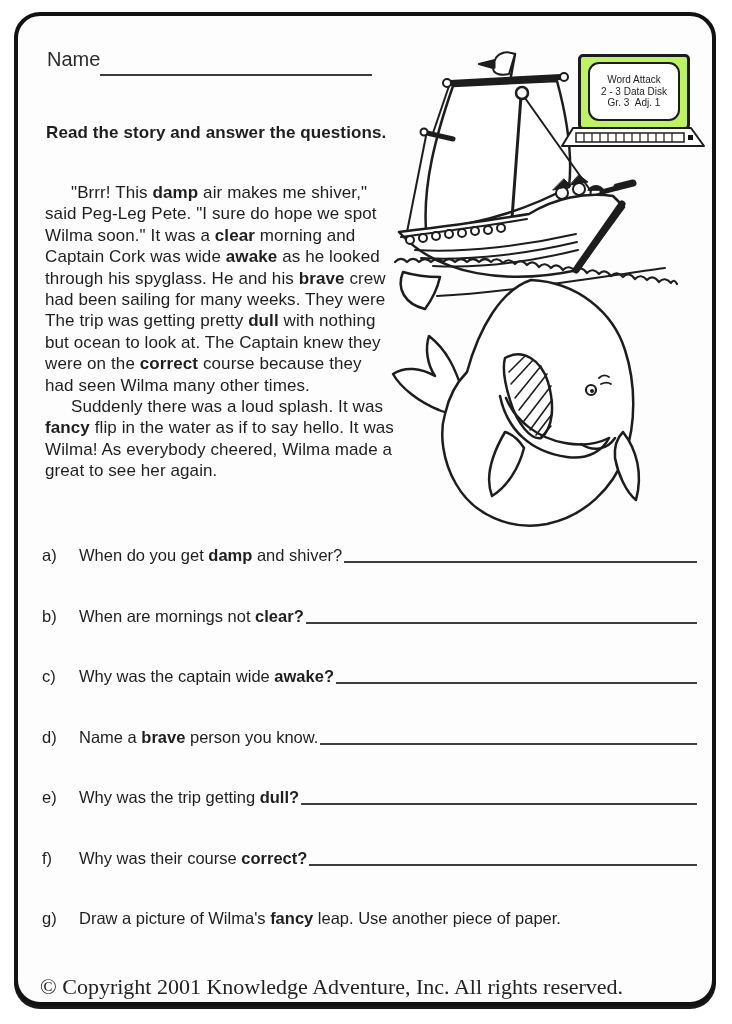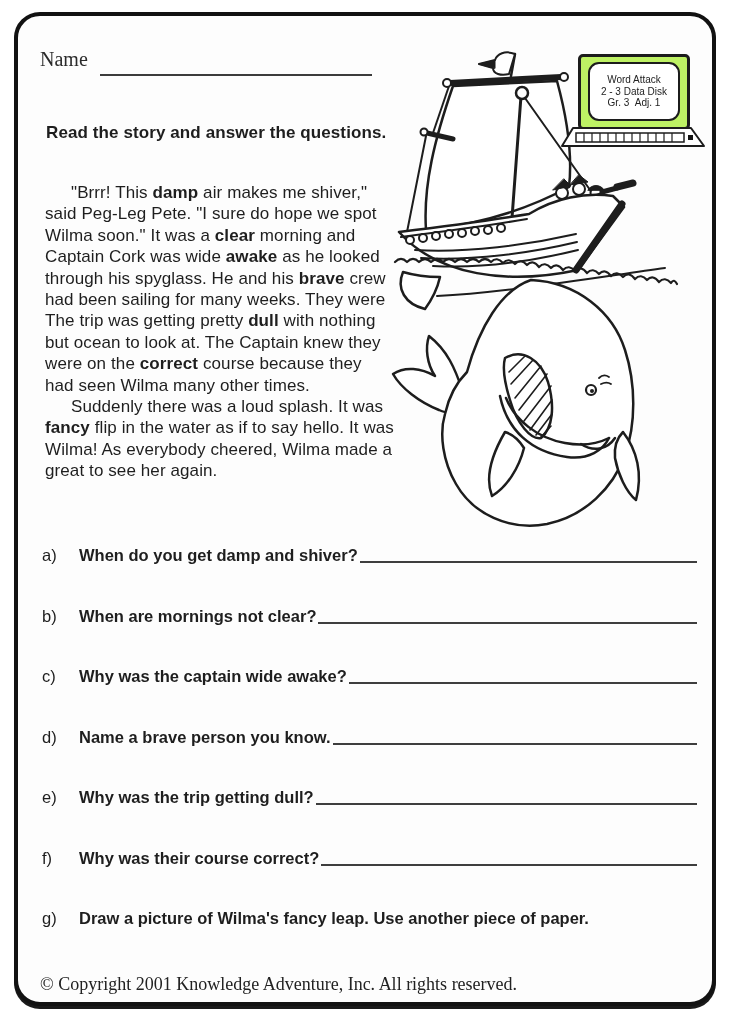--- a/index.html
+++ b/index.html
@@ -5,32 +5,32 @@
   html,body{margin:0;padding:0;}
   body{
     width:732px;height:1024px;position:relative;background:#ffffff;
     font-family:"Liberation Sans",sans-serif;color:#1e1e1e;overflow:hidden;
   }
   .sheet{
     position:absolute;left:14px;top:12px;width:694px;height:986px;
     border:4px solid #121212;border-radius:26px;background:#fdfdfd;
     box-shadow:0 3px 0 #1a1a1a;
   }
-  .name-row{position:absolute;left:40px;top:48px;font-size:20px;color:#2b2b2b;font-family:Liberation Serif, serif;}
+  .name-row{position:absolute;left:47px;top:48px;font-size:20px;color:#2b2b2b;}
   .name-line{position:absolute;left:100px;top:74px;width:272px;height:0;border-top:2px solid #3c3c3c;}
   .instruction{position:absolute;left:46px;top:123px;font-size:17px;font-weight:bold;letter-spacing:0.1px;}
   .story{position:absolute;left:45px;top:182px;width:400px;}
   .story-line{white-space:nowrap;font-size:17px;line-height:21.4px;letter-spacing:0.1px;}
   .story-line.indent{padding-left:26px;}
   .questions{position:absolute;left:42px;top:543px;width:655px;}
   .q-row{display:flex;align-items:flex-end;height:22px;margin-bottom:38.5px;font-size:16.5px;}
   .q-label{width:37px;flex:none;}
-  .q-text{white-space:nowrap;font-weight:bold;}
+  .q-text{white-space:nowrap;}
   .q-line{flex:1;border-bottom:2px solid #3e3e3e;margin-bottom:2px;margin-left:2px;}
-  .footer{position:absolute;left:40px;top:974px;font-family:"Liberation Serif",serif;font-size:18px;color:#222;}
+  .footer{position:absolute;left:40px;top:974px;font-family:"Liberation Serif",serif;font-size:22px;color:#222;}
   .monitor{position:absolute;left:578px;top:54px;width:106px;height:70px;border:3px solid #1c1c1c;border-radius:5px;background:#bef264;}
   .screen{position:absolute;left:7px;right:7px;top:5px;bottom:6px;border:2px solid #1c1c1c;border-radius:11px;
     display:flex;flex-direction:column;justify-content:center;text-align:center;
     font-size:10px;line-height:11.5px;background:#fff;color:#222;}
   .illus{position:absolute;pointer-events:none;}
 </style>
 </head>
 <body>
 
 <div class="sheet"></div>

